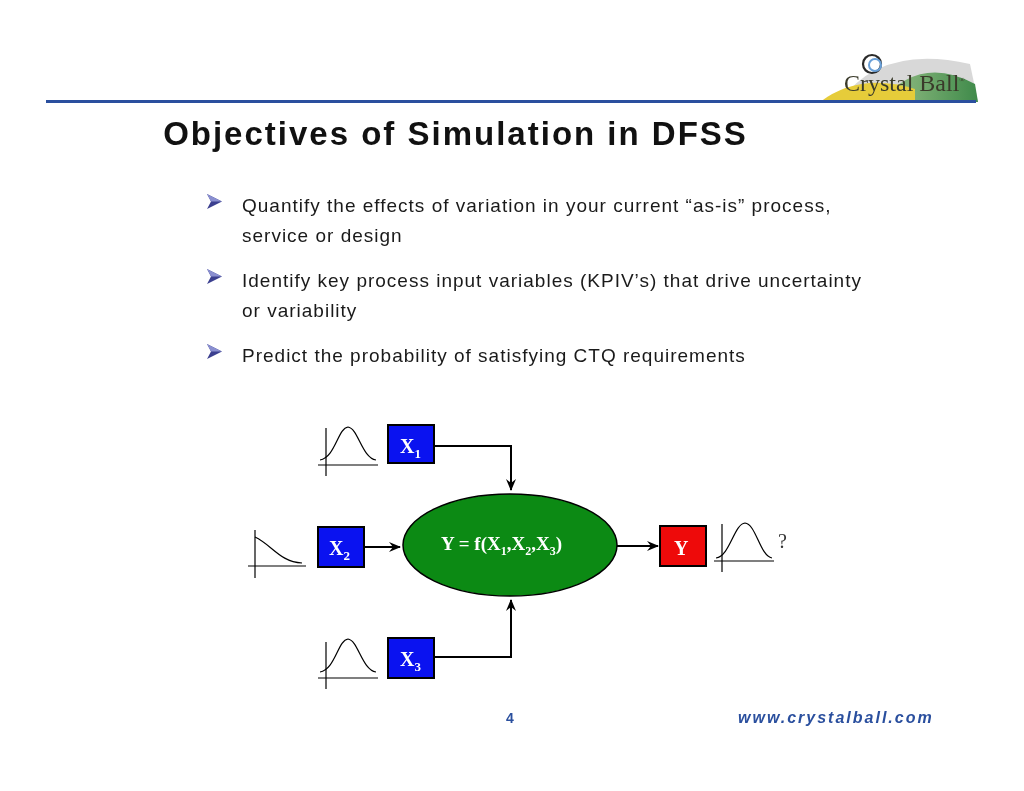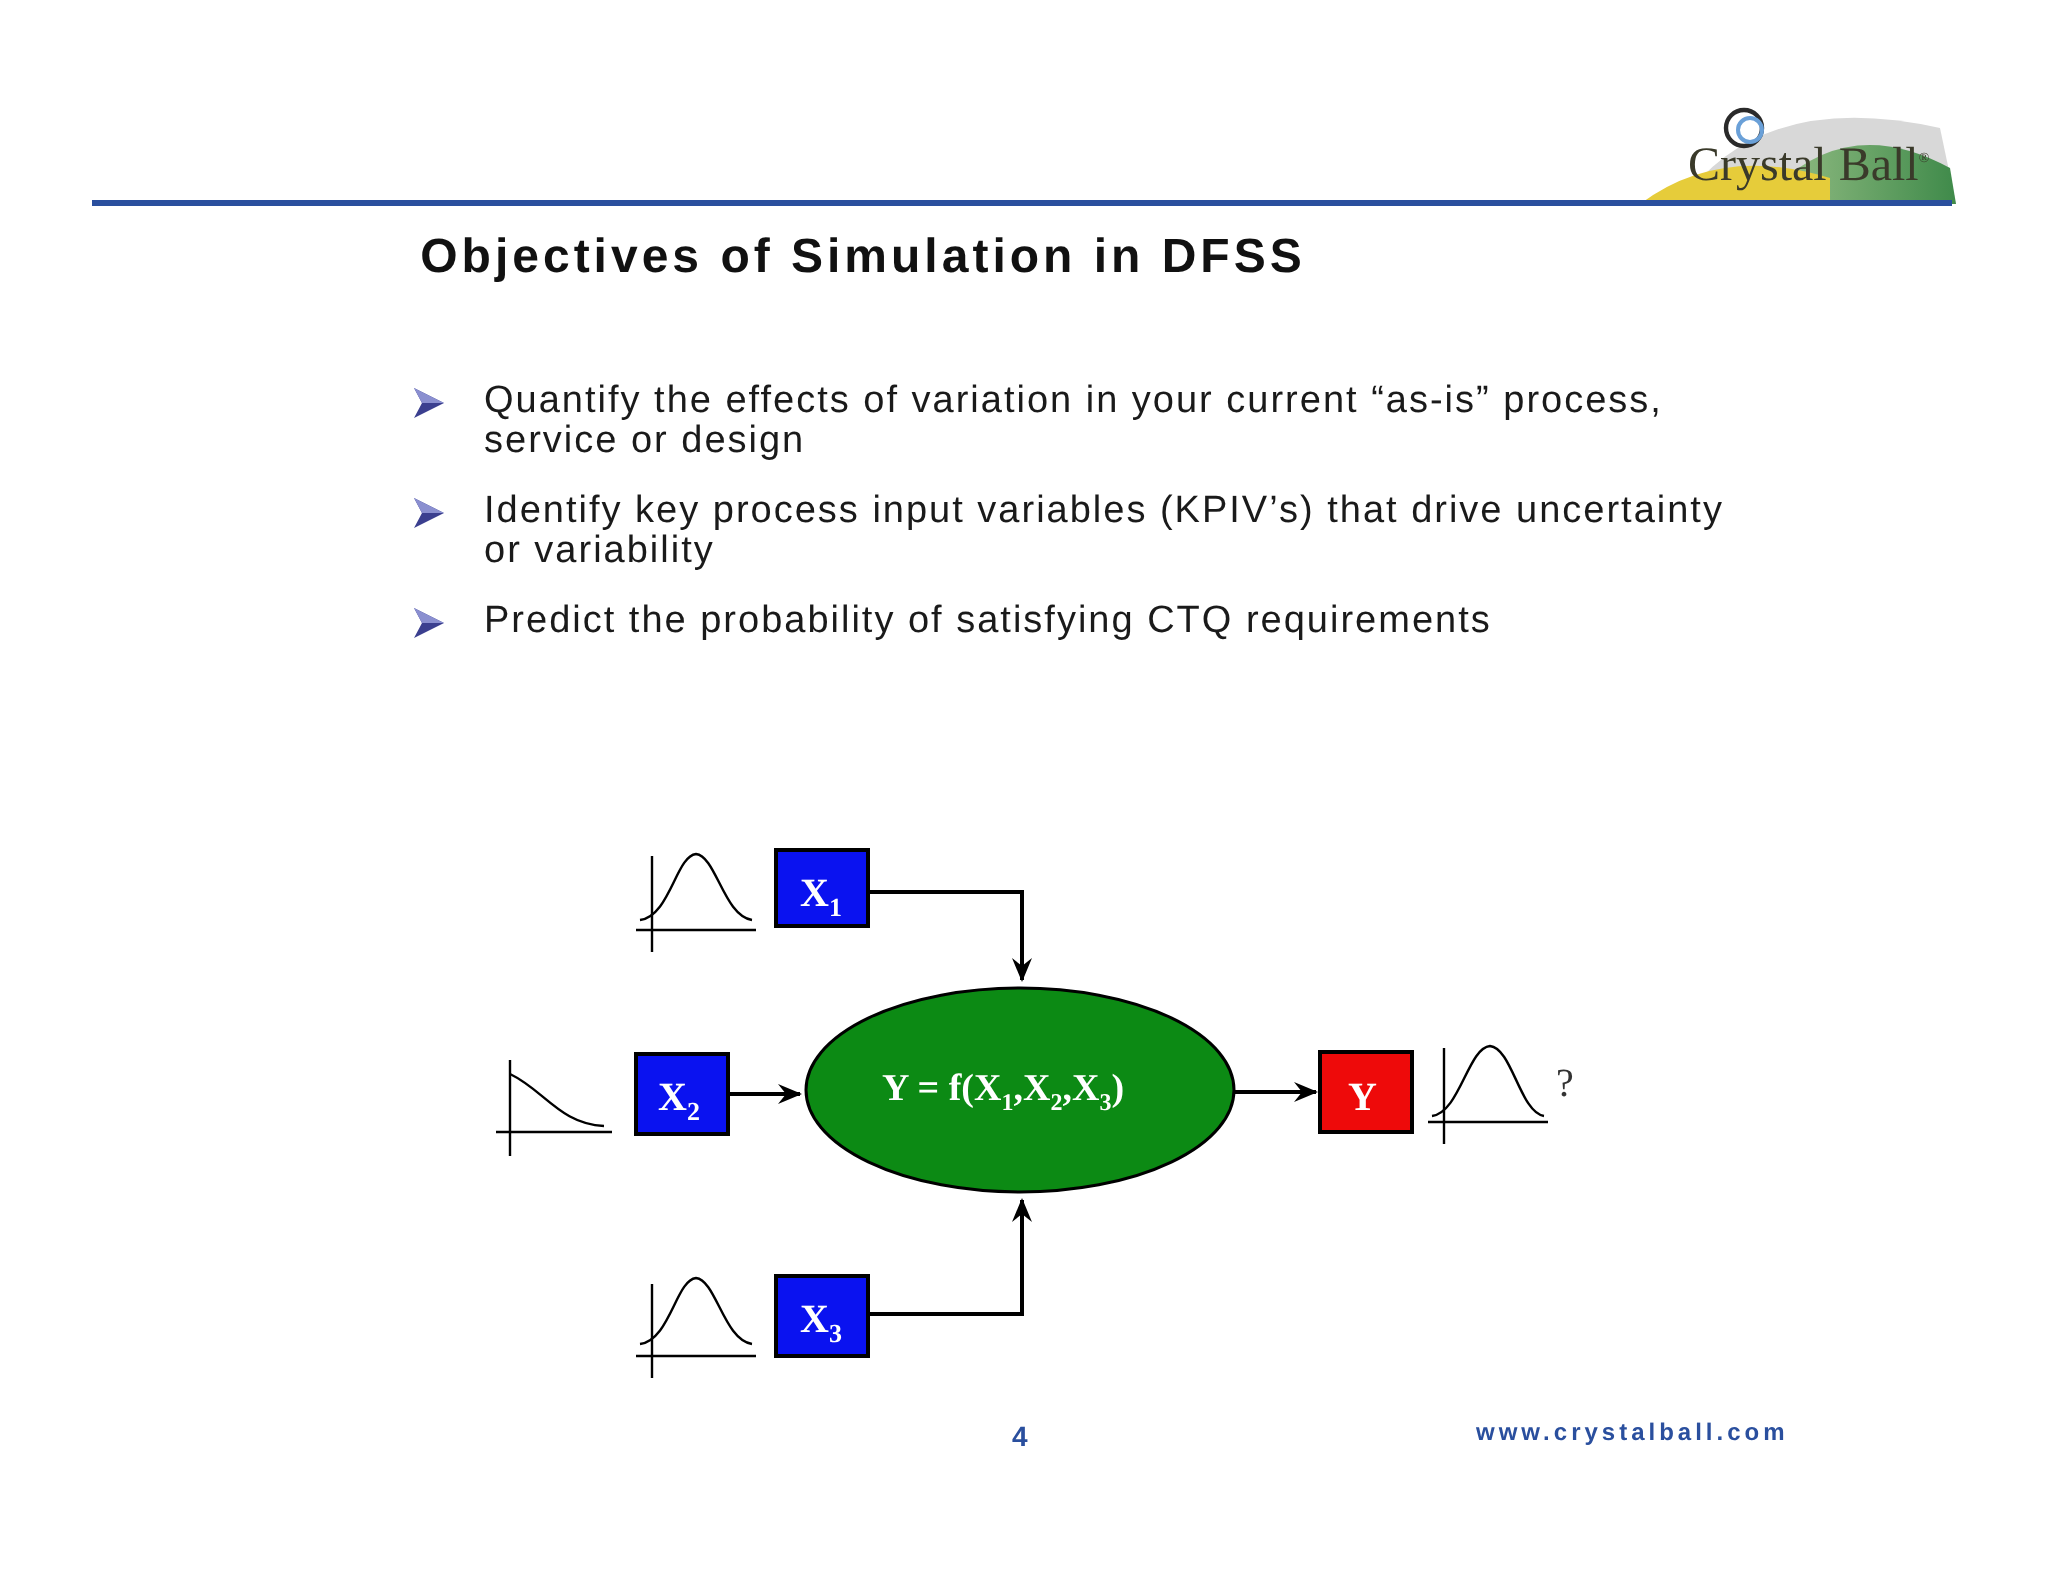--- a/index.html
+++ b/index.html
@@ -2,27 +2,27 @@
 <html><head>
 <meta charset="utf-8">
 <style>
   html, body { margin:0; padding:0; background:#ffffff; }
   body { width:1024px; height:791px; position:relative; overflow:hidden; font-family:"Liberation Sans", sans-serif; }
   .abs { position:absolute; }
   .header-rule { left:46px; top:100px; width:930px; height:3px; background:#2a4f9e; }
   .logo { left:820px; top:44px; width:160px; height:58px; }
   .logo-text { position:absolute; left:24px; top:26px; font-family:"Liberation Serif", serif; font-size:24px; color:#3a3a2a; white-space:nowrap; letter-spacing:0px; }
   .logo-text sup { font-size:7px; }
-  .title { left:0; width:863px; top:115px; text-align:center; font-weight:bold; font-size:24px; color:#111; letter-spacing:2px; }
+  .title { left:0; width:863px; top:115px; text-align:center; font-weight:bold; font-size:33px; color:#111; letter-spacing:2px;padding-left:24px; }
   .bullets { left:204px; top:191px; width:680px; margin:0; padding:0; list-style:none; }
-  .bullets li { position:relative; padding-left:38px; font-size:19px; line-height:20px; color:#1a1a1a; letter-spacing:1px; margin-bottom:15px; }
+  .bullets li { position:relative; padding-left:38px; font-size:19px; line-height:30px; color:#1a1a1a; letter-spacing:1px; margin-bottom:15px; }
   .bullets li .arrow { position:absolute; left:2px; top:2px; width:17px; height:17px; }
   .diagram { left:0; top:0; width:1024px; height:791px; }
   .footer-page { left:506px; top:710px; font-size:14px; font-weight:bold; color:#2a4f9e; }
-  .footer-url { left:738px; top:709px; font-size:12px; font-weight:bold; color:#2a4f9e; letter-spacing:2px; }
+  .footer-url { left:738px; top:709px; font-size:16px; font-weight:bold; font-style:italic; color:#2a4f9e; letter-spacing:2px; }
   .box-label { font-family:"Liberation Serif", serif; font-weight:bold; fill:#ffffff; }
 </style>
 </head>
 <body>
 
 <div class="abs logo">
   <svg width="160" height="58" viewBox="0 0 160 58" style="position:absolute;left:0;top:0;">
     <defs>
       <linearGradient id="gg" x1="0" x2="1" y1="0" y2="0">
         <stop offset="0" stop-color="#9cc28a"></stop>

